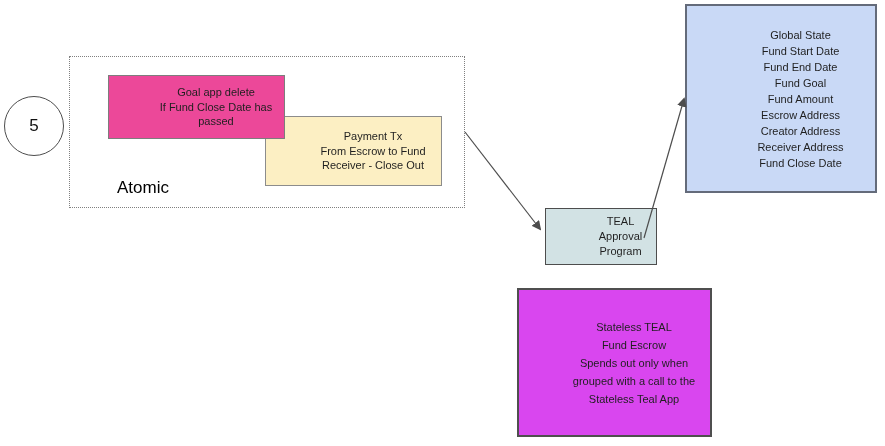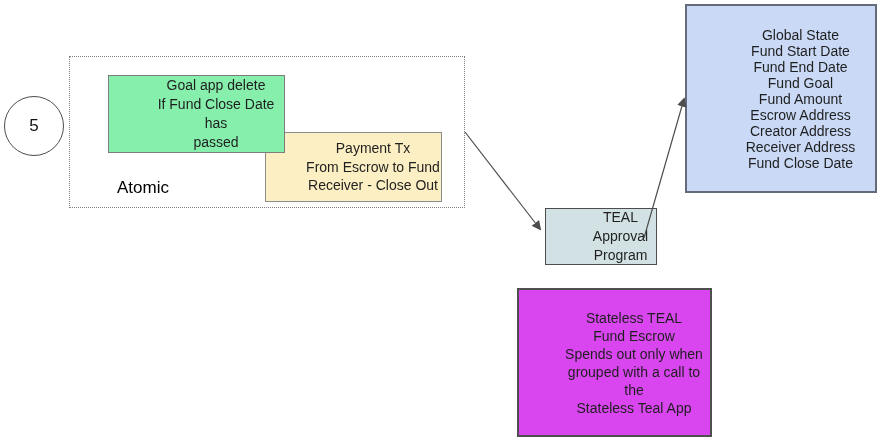--- a/index.html
+++ b/index.html
@@ -37,36 +37,36 @@
   .atomic-label {
     position: absolute;
     left: 47px; bottom: 9px;
     font-size: 17px;
     color: #000000;
   }
 
   .node {
     display: flex; align-items: center; justify-content: center;
     text-align: center;
-    font-size: 14px;
+    font-size: 11px;
     line-height: 1.35;
     color: #1f1f1f;
     padding-left: 39px;
   }
   .node .txt { white-space: pre-line; }
 
   .goal-box {
     left: 108px; top: 75px;
-    width: 177px; height: 78px;
-    background: #86efac;
+    width: 177px; height: 64px;
+    background: #ec4899;
     border: 1px solid #7d7d7d;
     z-index: 3;
   }
   .payment-box {
-    left: 265px; top: 132px;
+    left: 265px; top: 116px;
     width: 177px; height: 70px;
     background: #fcefc3;
     border: 1px solid #8c8c8c;
     z-index: 2;
   }
   .teal-box {
     left: 545px; top: 208px;
     width: 112px; height: 57px;
     background: #d2e2e4;
     border: 1px solid #4d4d4d;

